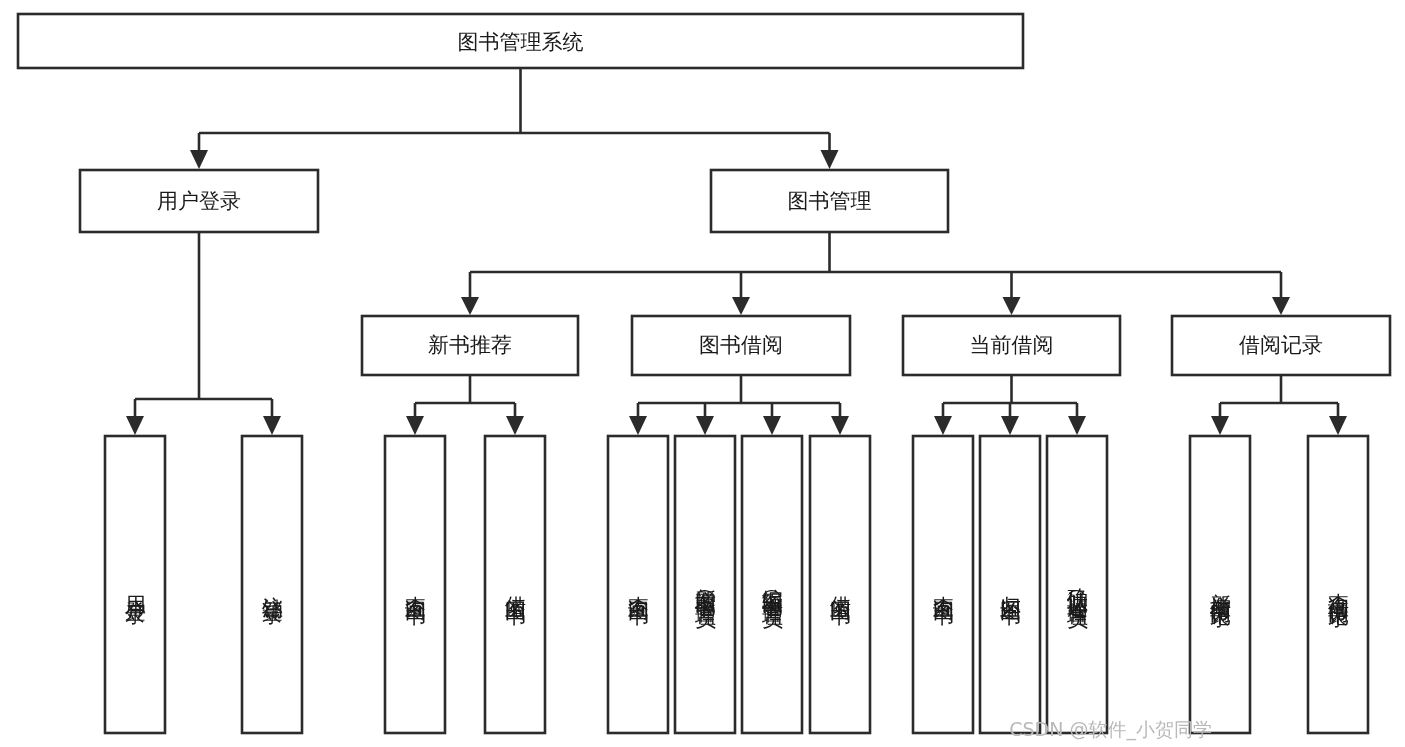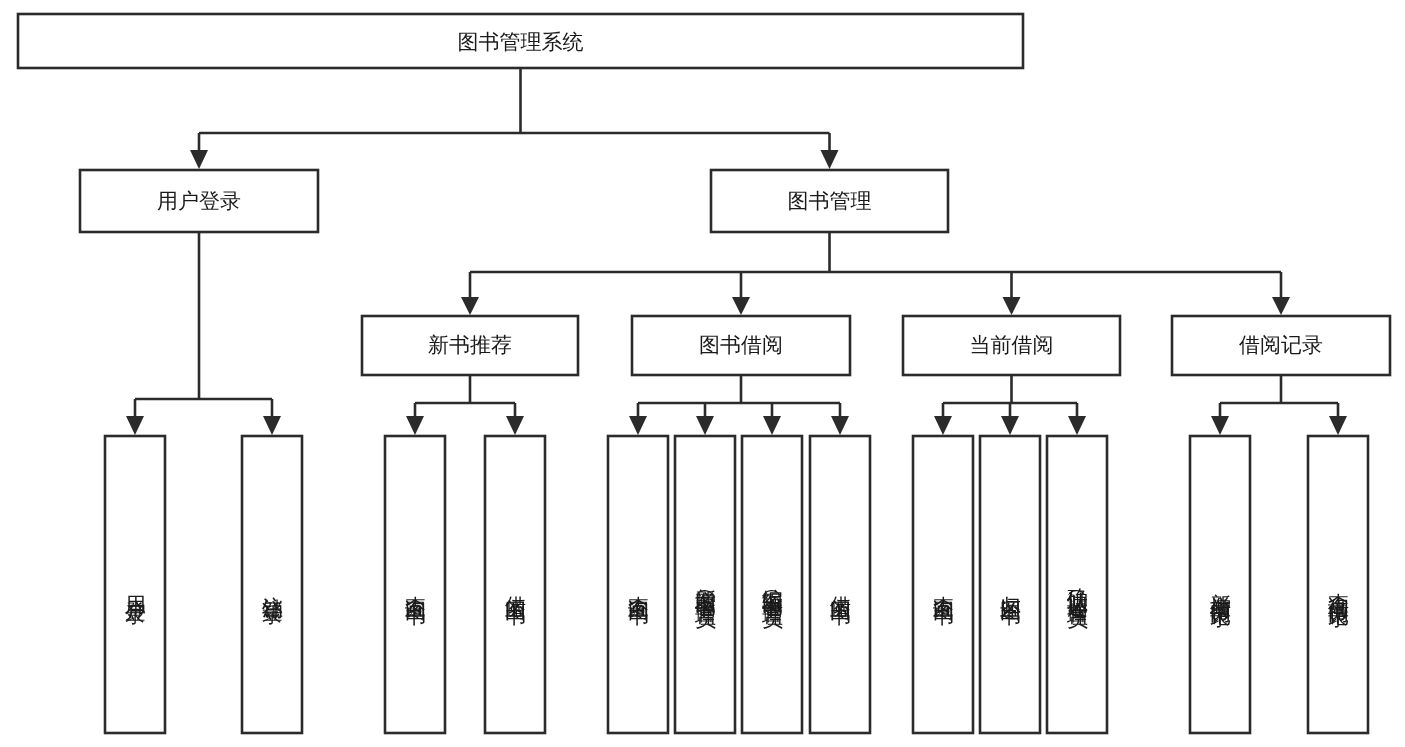--- a/index.html
+++ b/index.html
@@ -197,14 +197,15 @@
   <div class="vlabel" style="left:608px; top:436px; width:60px; height:297px;">查询图书</div>
   <div class="vlabel" style="left:675px; top:436px; width:60px; height:297px;">新增图书（管理员）</div>
   <div class="vlabel" style="left:742px; top:436px; width:60px; height:297px;">编辑图书（管理员）</div>
   <div class="vlabel" style="left:810px; top:436px; width:60px; height:297px;">借阅图书</div>
   <div class="vlabel" style="left:913px; top:436px; width:60px; height:297px;">查询图书</div>
   <div class="vlabel" style="left:980px; top:436px; width:60px; height:297px;">归还图书</div>
   <div class="vlabel" style="left:1047px; top:436px; width:60px; height:297px;">确认归还（管理员）</div>
   <div class="vlabel" style="left:1190px; top:436px; width:60px; height:297px;">新增借阅记录</div>
   <div class="vlabel" style="left:1308px; top:436px; width:60px; height:297px;">查询借阅记录</div>
 
+  <div class="watermark">CSDN @软件_小贺同学</div>
 
 </div>
 
 </body></html>

